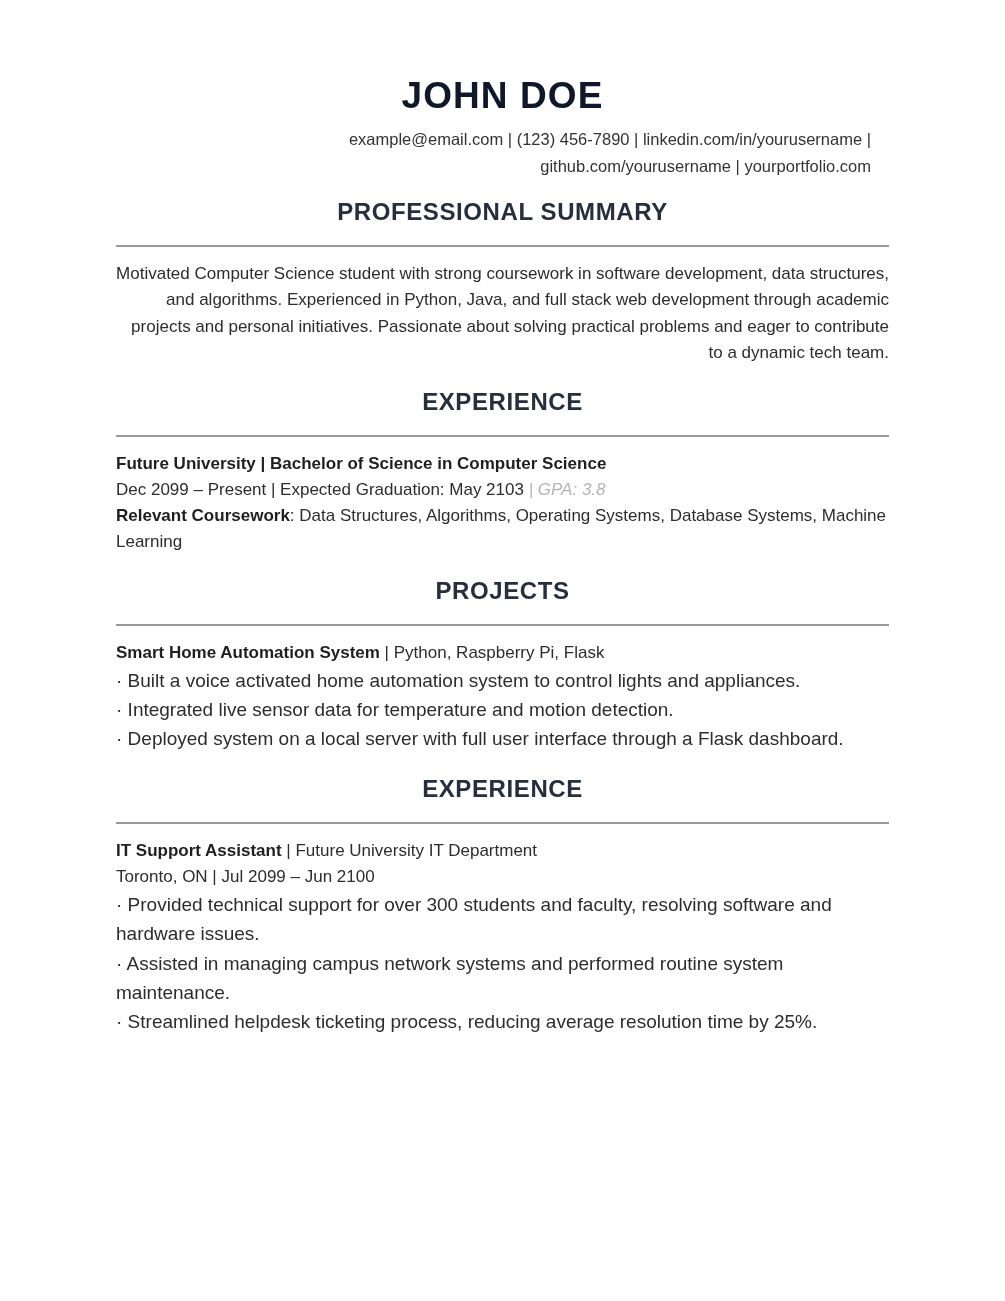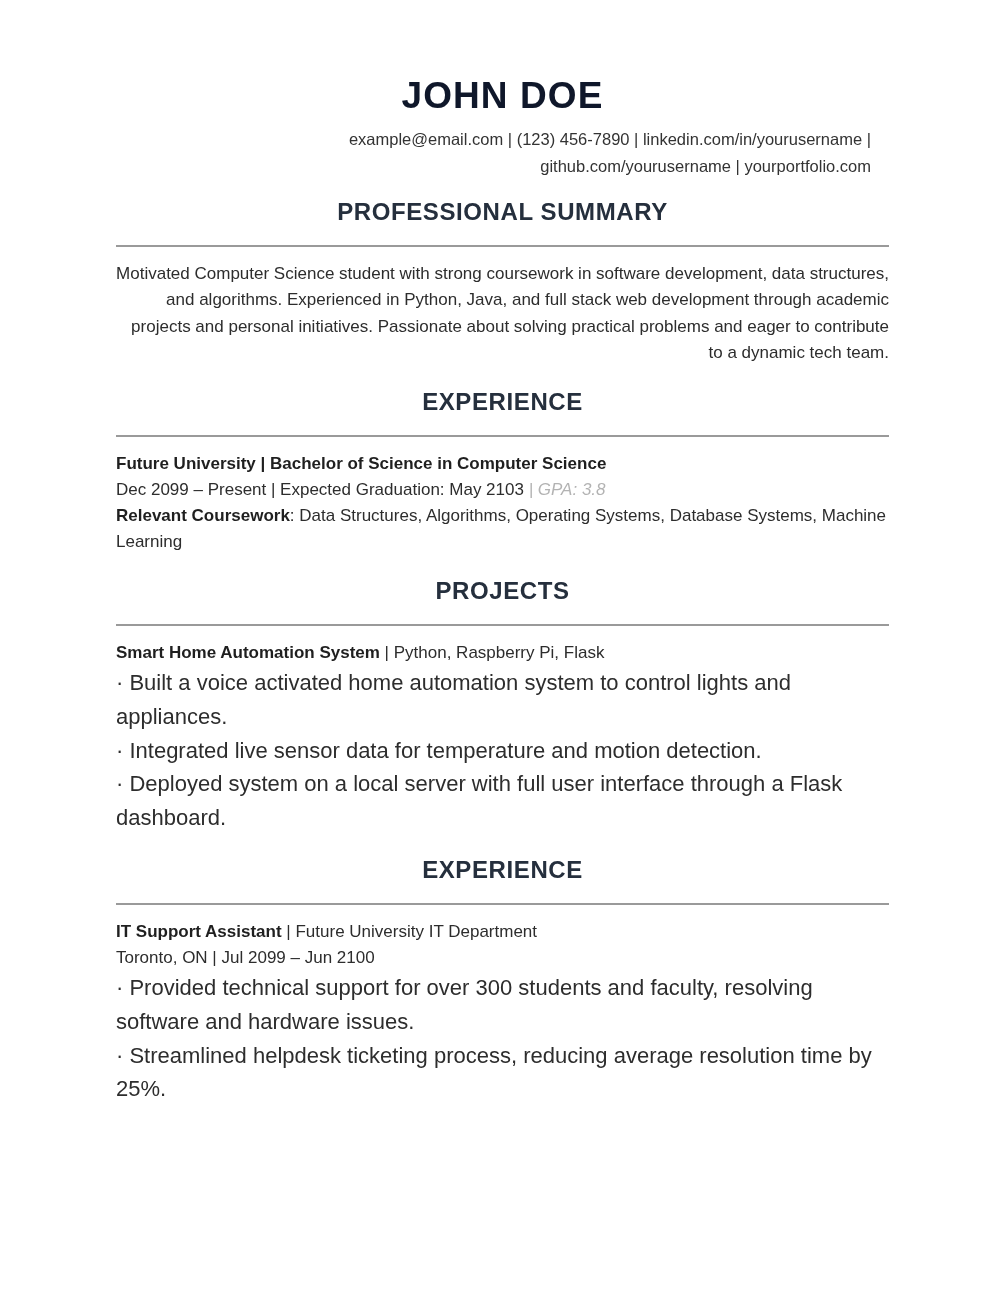--- a/index.html
+++ b/index.html
@@ -73,21 +73,21 @@
   }
   .bold {
     font-weight: 700;
     color: #1f1f1f;
   }
   .muted {
     color: #b3b3b3;
     font-style: italic;
   }
   .bullet-line {
-    font-size: 22px;
+    font-size: 19px;
     line-height: 1.53;
     color: #2d2d2d;
     margin: 0;
   }
   
   .section--summary { margin-top: 18px; }
   .section--education { margin-top: 22px; }
   .section--skills { margin-top: 22px; }
   .section--projects { margin-top: 22px; }
   .section--experience { margin-top: 22px; }
@@ -144,16 +144,17 @@
     <h2 class="section-heading">EXPERIENCE</h2>
     <hr class="section-rule">
 
     <p class="entry-line">
       <span class="bold">IT Support Assistant</span><span> | Future University IT Department</span>
     </p>
 
     <p class="entry-line">Toronto, ON | Jul 2099 – Jun 2100</p>
 
     <p class="bullet-line">· Provided technical support for over 300 students and faculty, resolving software and hardware issues.</p>
+    <p class="bullet-line">· Assisted in managing campus network systems and performed routine system maintenance.</p>
     <p class="bullet-line">· Streamlined helpdesk ticketing process, reducing average resolution time by 25%.</p>
   </div>
 
 </div>
 
 </body></html>

